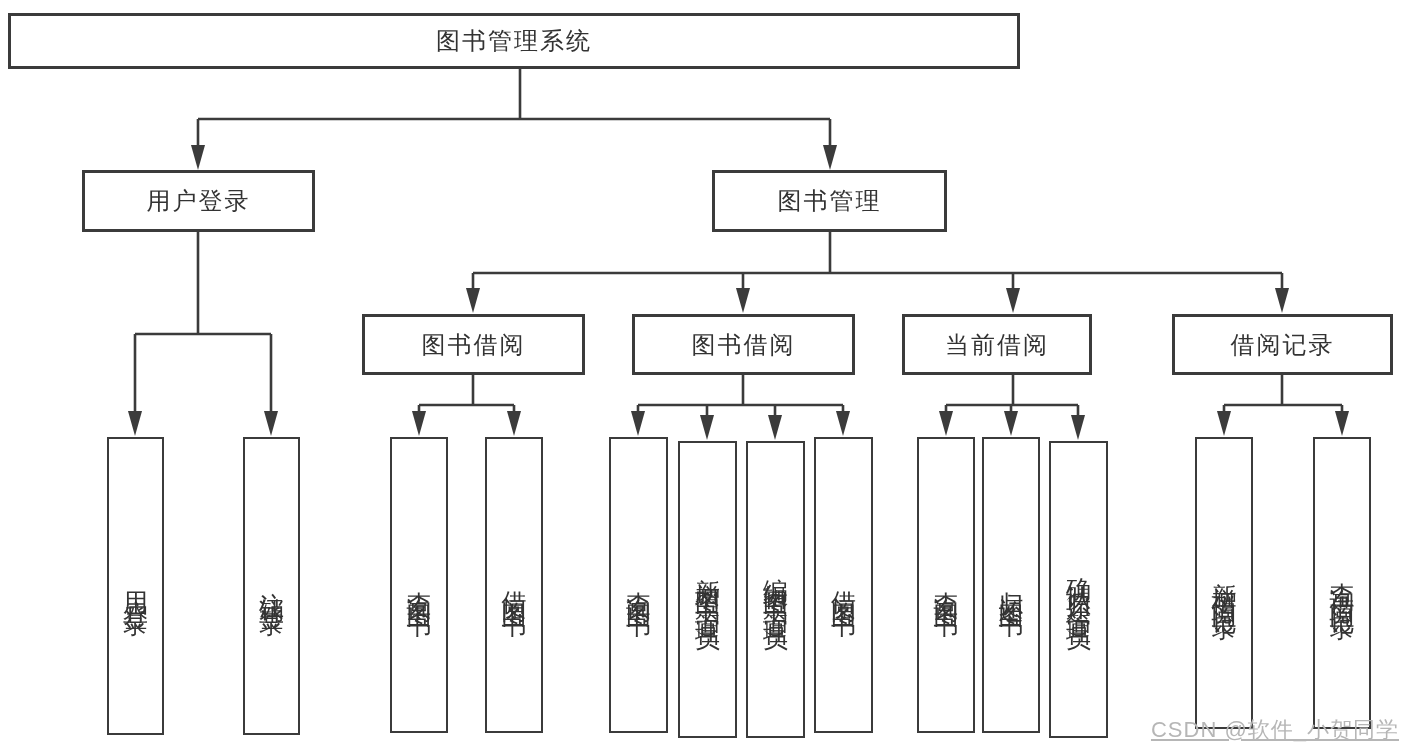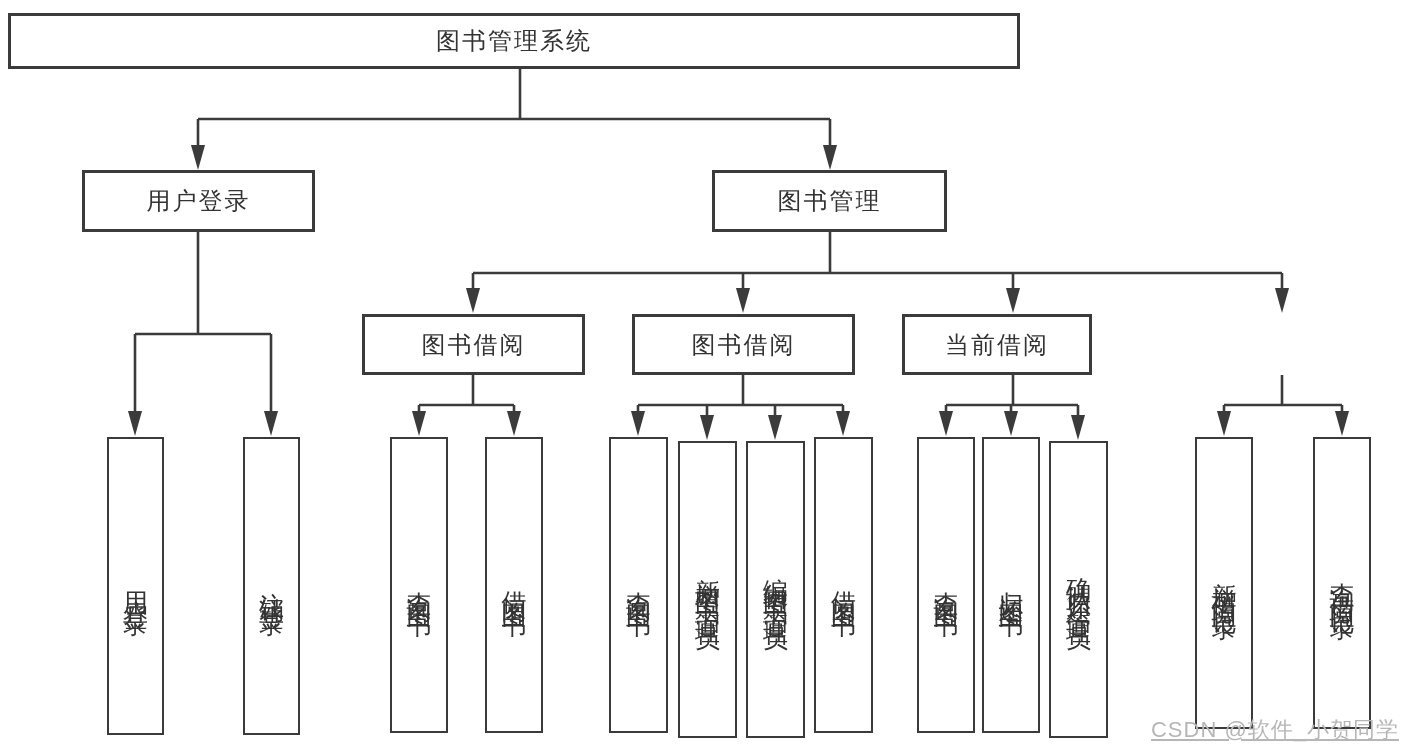--- a/index.html
+++ b/index.html
@@ -153,20 +153,23 @@
 
   <div class="node" style="left:362px;top:314px;width:223px;height:61px">
     <span>图书借阅</span>
   </div>
   <div class="node" style="left:632px;top:314px;width:223px;height:61px">
     <span>图书借阅</span>
   </div>
   <div class="node" style="left:902px;top:314px;width:190px;height:61px">
     <span>当前借阅</span>
   </div>
+  <div class="node" style="left:1172px;top:314px;width:221px;height:61px">
+    <span>借阅记录</span>
+  </div>
 
   <div class="leaf" style="left:107px;top:437px;width:57px;height:298px">
     <span class="vtext">用户登录</span>
   </div>
   <div class="leaf" style="left:243px;top:437px;width:57px;height:298px">
     <span class="vtext">注销登录</span>
   </div>
 
   <div class="leaf" style="left:390px;top:437px;width:58px;height:296px">
     <span class="vtext">查询图书</span>

